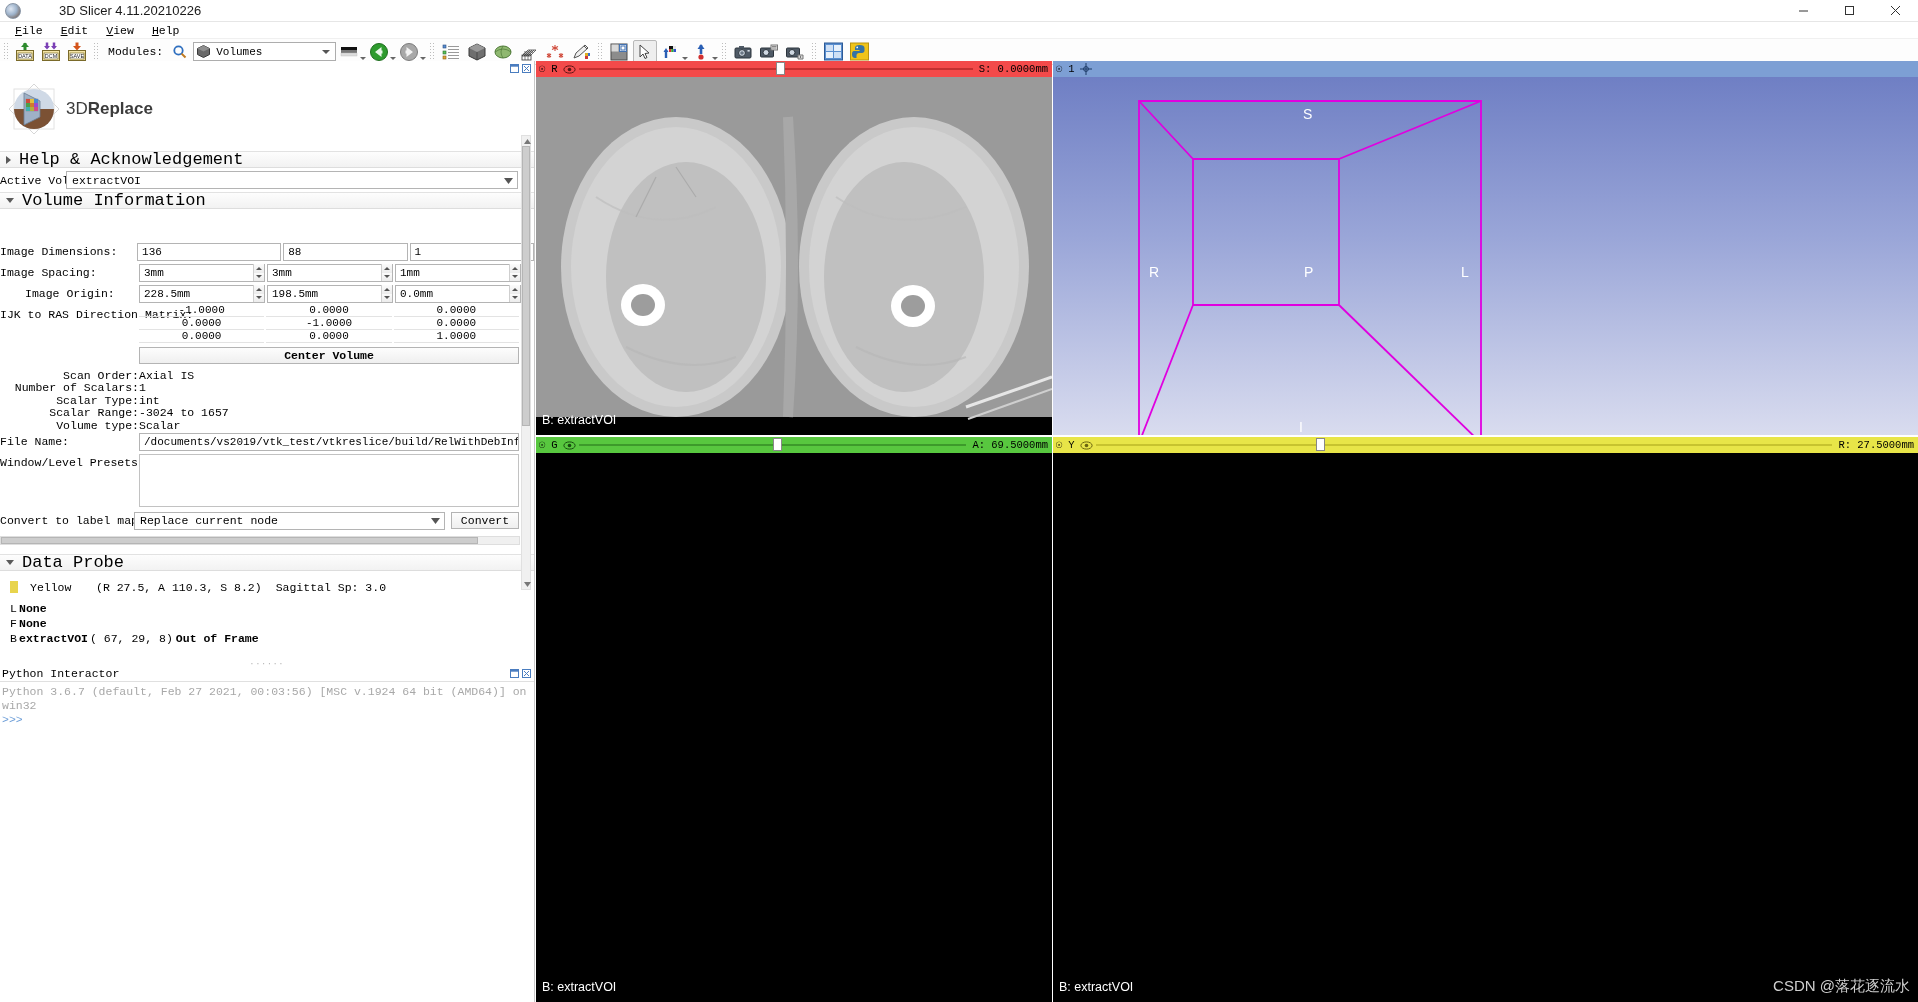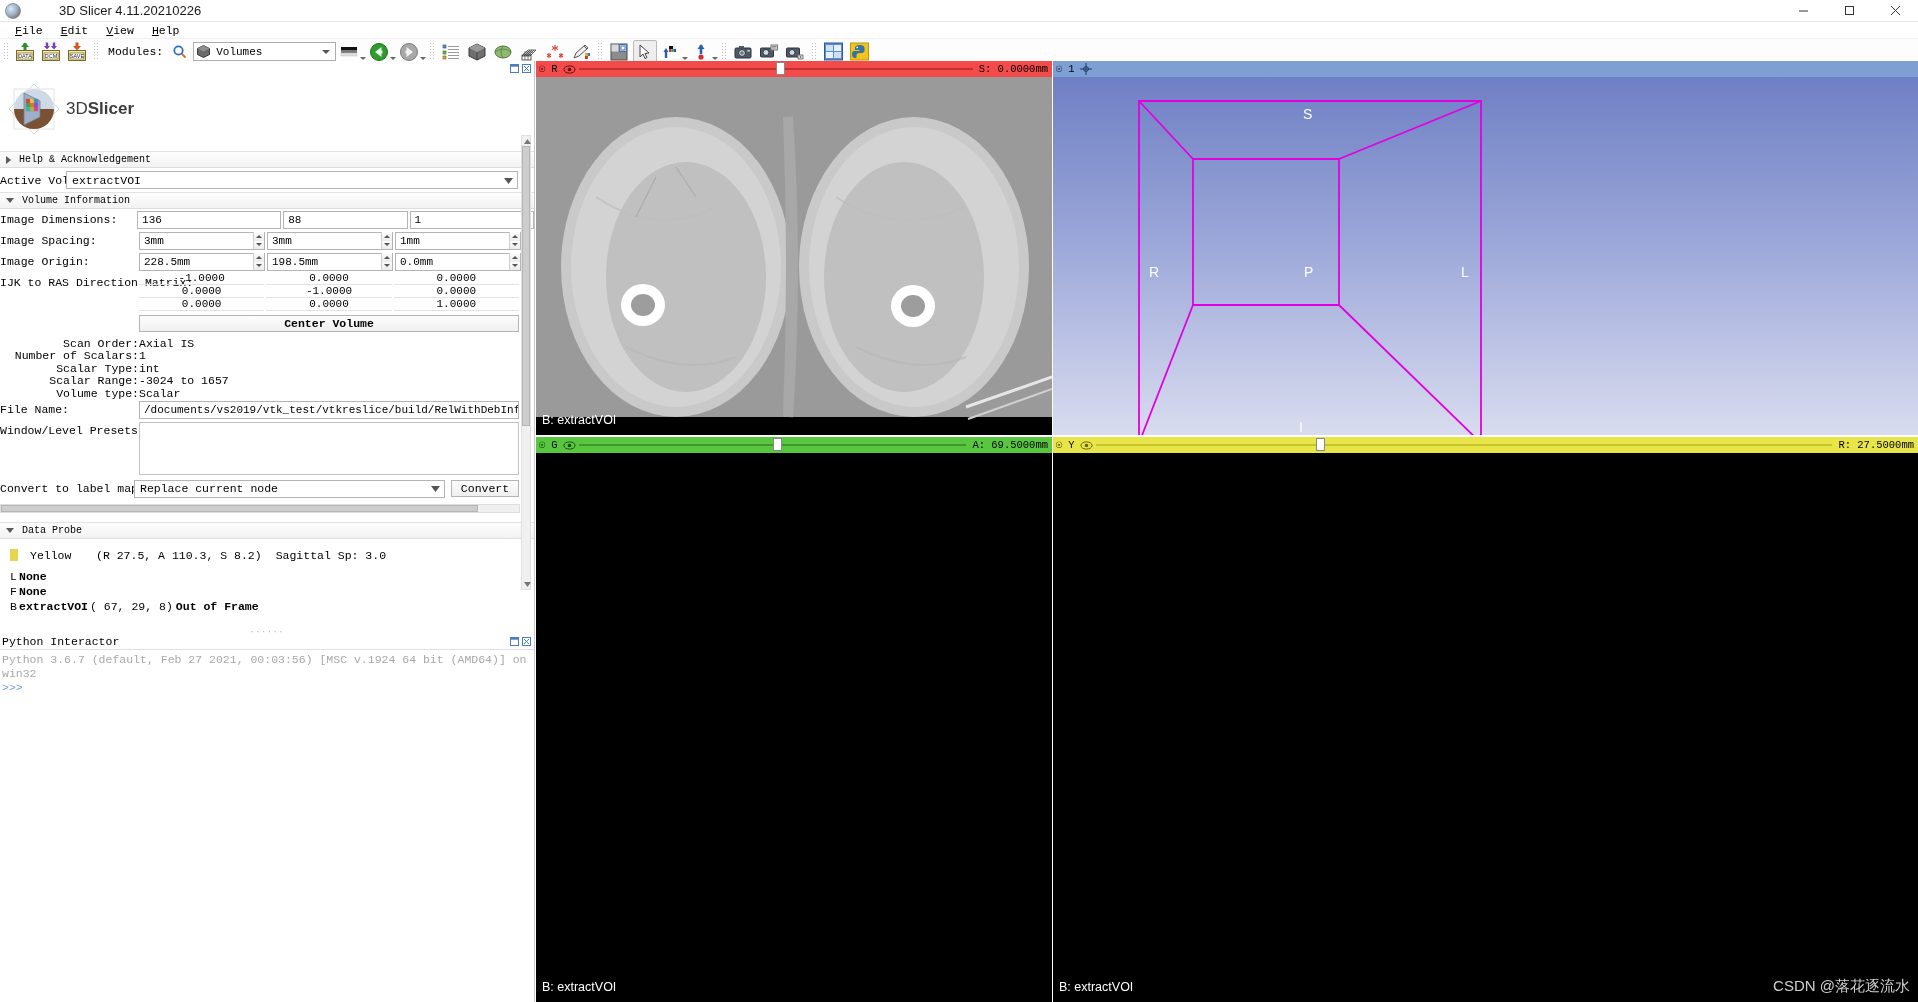--- a/index.html
+++ b/index.html
@@ -102,21 +102,21 @@
   .logo-text b { font-weight:600; }
 
   .collapsible {
     height:17px; display:flex; align-items:center;
     background:linear-gradient(#fdfdfd,#f2f2f2);
     border-top:1px solid #e2e2e2; border-bottom:1px solid #dddddd;
     padding-left:6px;
   }
   .tri-right { width:0;height:0;border-top:4px solid transparent;border-bottom:4px solid transparent;border-left:5px solid #5a5a5a; margin-right:8px; }
   .tri-down  { width:0;height:0;border-left:4px solid transparent;border-right:4px solid transparent;border-top:5px solid #5a5a5a; margin-right:8px; }
-  .collapsible span { font-family:"Liberation Mono", monospace; font-size:10px; }
+  .collapsible span { font-family:"Liberation Mono", monospace; font-size:17px; }
 
   .row { display:flex; align-items:center; height:21px; padding-left:0px; }
   .lbl { font-family:"Liberation Mono", monospace; font-size:11.5px; white-space:nowrap; }
   .fld {
     border:1px solid #b4b4b4; background:#fff; height:18px;
     display:flex; align-items:center; padding:0 4px; font-size:11px;
     font-family:"Liberation Mono", monospace;
   }
   .spin { width:11px; height:17px; display:flex; flex-direction:column; border-left:1px solid #cfcfcf; flex:none; }
   .spin > div { flex:1; display:flex; align-items:center; justify-content:center; background:linear-gradient(#fbfbfb,#ececec); }
@@ -493,21 +493,21 @@
           <rect x="28" y="18" width="4" height="4" fill="#4a8ad0"></rect>
           <rect x="20" y="22" width="4" height="4" fill="#4aa04a"></rect>
           <rect x="24" y="22" width="4" height="4" fill="#d07a30"></rect>
           <rect x="28" y="22" width="4" height="4" fill="#9a4ad0"></rect>
           <rect x="20" y="26" width="4" height="4" fill="#40b0b0"></rect>
           <rect x="24" y="26" width="4" height="4" fill="#b0b040"></rect>
           <rect x="28" y="26" width="4" height="4" fill="#d04a8a"></rect>
         </svg>
       </div>
       <div class="logo-text">
-        <span>3D</span><b>Slicer</b>
+        <span>3D</span><b>Replace</b>
       </div>
     </div>
 
     <div class="collapsible" style="margin-top:8px;">
       <div class="tri-right"></div>
       <span>Help &amp; Acknowledgement</span>
     </div>
 
     <div class="row" style="height:24px; padding-left:0;">
       <div class="lbl" style="width:66px;">Active Volume</div>
@@ -519,21 +519,21 @@
             </svg>
         </span>
       </div>
     </div>
 
     <div class="collapsible">
       <div class="tri-down"></div>
       <span>Volume Information</span>
     </div>
 
-    <div class="row" style="height:21px;">
+    <div class="row" style="height:21px;margin-top:32px;">
       <div class="lbl" style="width:139px;">Image Dimensions:</div>
       <div class="fld" style="width:146px;">136</div>
       <div class="fld" style="width:126px;margin-left:2px;">88</div>
       <div class="fld" style="width:126px;margin-left:2px;">1</div>
     </div>
 
     <div class="row" style="height:21px;">
       <div class="lbl" style="width:139px;">Image Spacing:</div>
       <div class="fld" style="width:126px;padding-right:0;">
         <span style="flex:1">3mm</span>
@@ -564,21 +564,21 @@
               <i class="sp-up"></i>
             </div>
             <div>
               <i class="sp-dn"></i>
             </div>
           </div>
       </div>
     </div>
 
     <div class="row" style="height:21px;">
-      <div class="lbl" style="width:139px;">Image Origin:</div>
+      <div class="lbl" style="width:139px;padding-left:25px;">Image Origin:</div>
       <div class="fld" style="width:126px;padding-right:0;">
         <span style="flex:1">228.5mm</span>
         <div class="spin">
             <div>
               <i class="sp-up"></i>
             </div>
             <div>
               <i class="sp-dn"></i>
             </div>
           </div>

